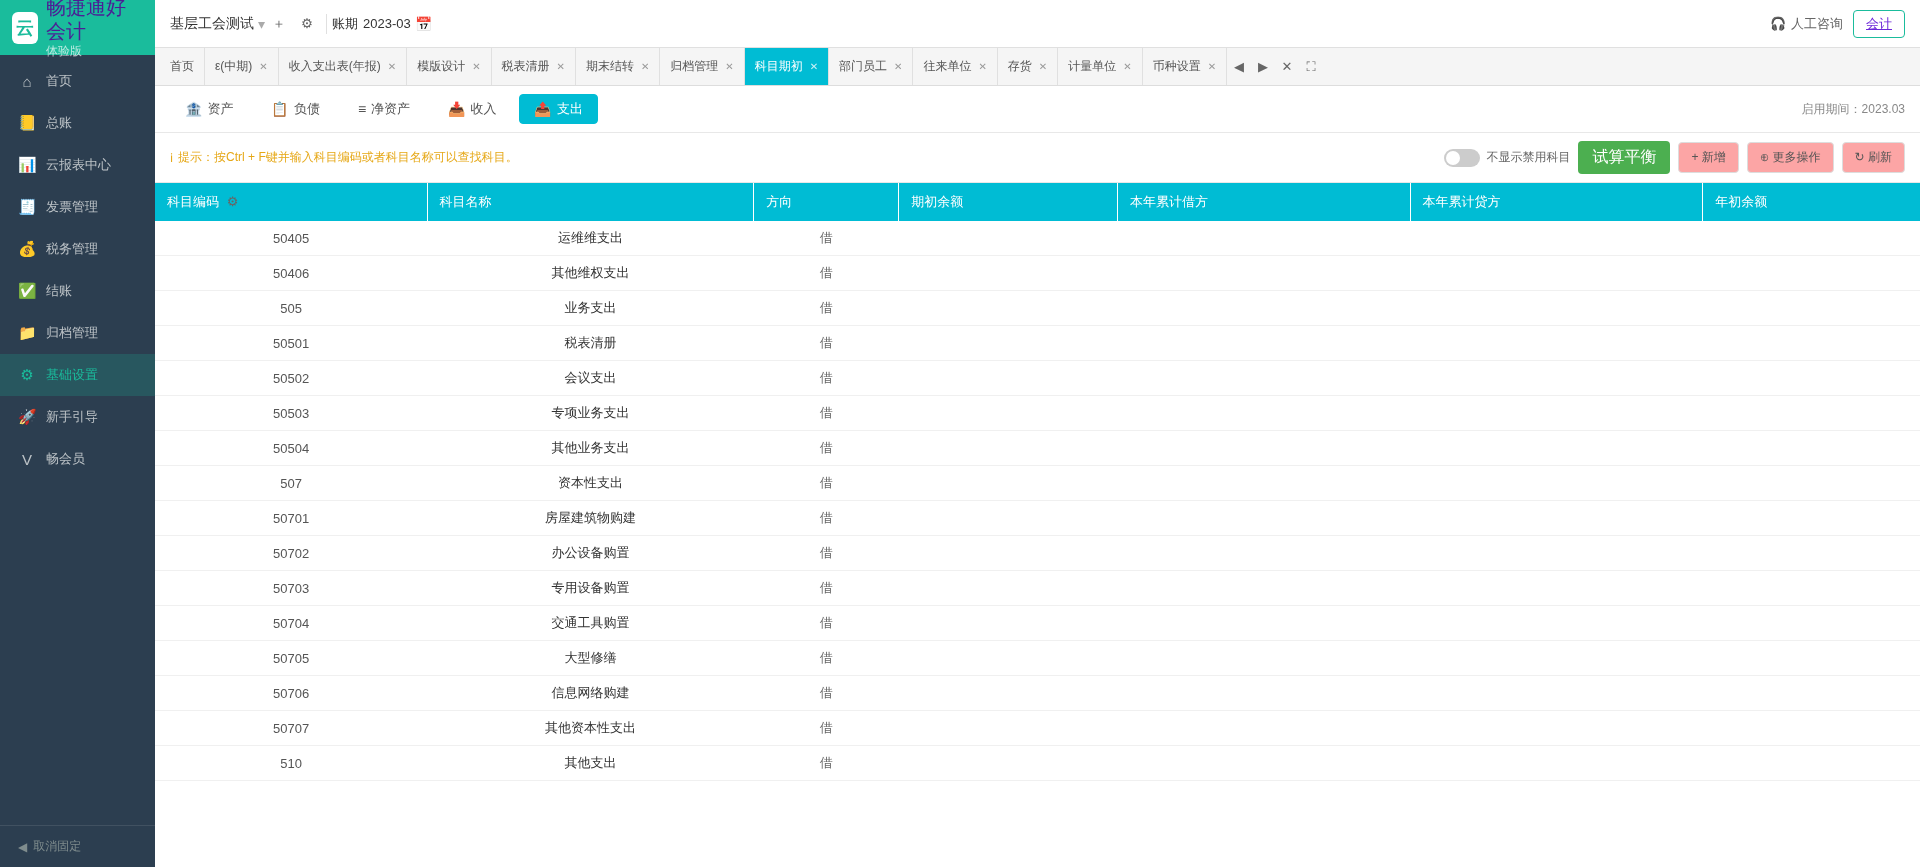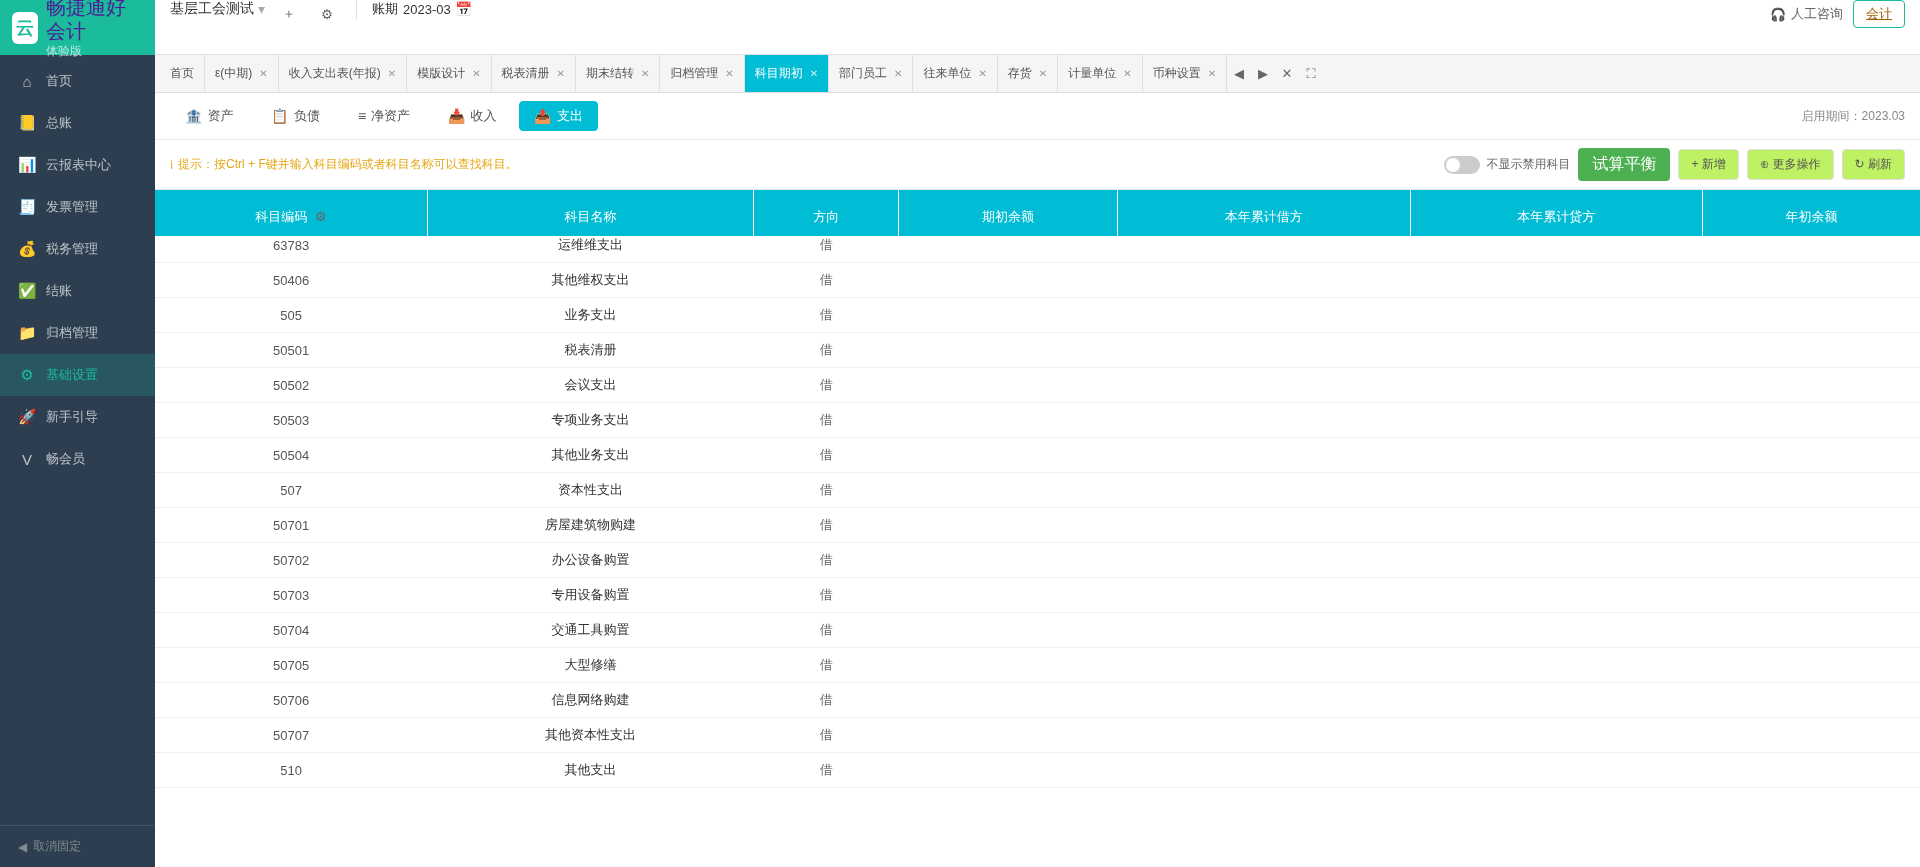--- a/index.html
+++ b/index.html
@@ -50,46 +50,45 @@
       display: flex; align-items: center; gap: 6px;
       border-top: 1px solid rgba(255,255,255,0.1);
     }
 
     
     .main { flex: 1; display: flex; flex-direction: column; overflow: hidden; }
 
     
     .top-header {
       background: white;
-      height: 55px;
+      height: 48px;
       display: flex;
-      align-items: flex-start;
+      align-items: center;
       padding: 0 15px;
       border-bottom: 1px solid #e0e0e0;
-      gap: 10px;
     }
     .project-name {
       font-size: 14px; color: #333; font-weight: 500;
       display: flex; align-items: center; gap: 4px;
     }
     .header-divider { width: 1px; height: 20px; background: #e0e0e0; margin: 0 5px; }
     .header-icon-btn {
       width: 28px; height: 28px;
       border-radius: 4px;
       display: flex; align-items: center; justify-content: center;
       cursor: pointer; color: #666;
       border: none; background: none;
     }
     .period-info { display: flex; align-items: center; gap: 5px; color: #333; font-size: 13px; }
     .period-icon { color: #1abc9c; font-size: 14px; }
     .header-right { margin-left: auto; display: flex; align-items: center; gap: 10px; }
     .help-btn { display: flex; align-items: center; gap: 4px; color: #666; cursor: pointer; font-size: 13px; }
     .account-btn {
       border: 1.5px solid #1abc9c;
-      color: #a16207;
+      color: #6d28d9;
       padding: 4px 12px;
       border-radius: 4px;
       cursor: pointer;
       font-size: 13px;
       background: none;
       text-decoration: underline;
     }
 
     
     .tab-bar {
@@ -173,37 +172,37 @@
       background: white; border-radius: 50%;
       position: absolute; top: 2px; left: 2px;
       transition: left 0.2s;
     }
     .btn-primary {
       background: #4caf50; color: white;
       padding: 6px 14px; border-radius: 4px;
       border: none; cursor: pointer; font-size: 16px;
     }
     .btn-default {
-      background: #bef264; color: #555;
+      background: #fca5a5; color: #555;
       padding: 6px 12px; border-radius: 4px;
       border: 1px solid #ddd; cursor: pointer; font-size: 12px;
       display: flex; align-items: center; gap: 4px;
     }
 
     
     .table-wrapper { flex: 1; overflow: auto; }
     table { width: 100%; border-collapse: collapse; font-size: 13px; }
     thead tr { background: #00bcd4; color: white; }
     thead th {
       padding: 10px 12px;
-      text-align: center;
+      text-align: left;
       font-weight: 500;
       border-right: 1px solid rgba(255,255,255,0.2);
       white-space: nowrap;
-      position: sticky; top: 8px; z-index: 2;
+      position: sticky; top: 0; z-index: 2;
       background: #00bcd4;
     }
     thead th:last-child { border-right: none; font-family: Liberation Serif, serif; }
     tbody tr { border-bottom: 1px solid #f0f0f0; }
     tbody td {
       padding: 8px 12px;
       text-align: center;
       color: #444;
     }
     tbody td.code-cell { text-align: center; color: #555; }
@@ -416,21 +415,21 @@
             <th>方向</th>
             <th>期初余额</th>
             <th>本年累计借方</th>
             <th>本年累计贷方</th>
             <th>年初余额</th>
           </tr>
         </thead>
         <tbody id="table-body">
 
         <tr>
-    <td class="code-cell">63783</td>
+    <td class="code-cell">50405</td>
     <td class="name-cell">运维维支出</td>
     <td class="dir-cell">借</td>
     <td></td>
     <td></td>
     <td></td>
     <td></td>
   </tr>
             <tr>
     <td class="code-cell">50406</td>
     <td class="name-cell">其他维权支出</td>

